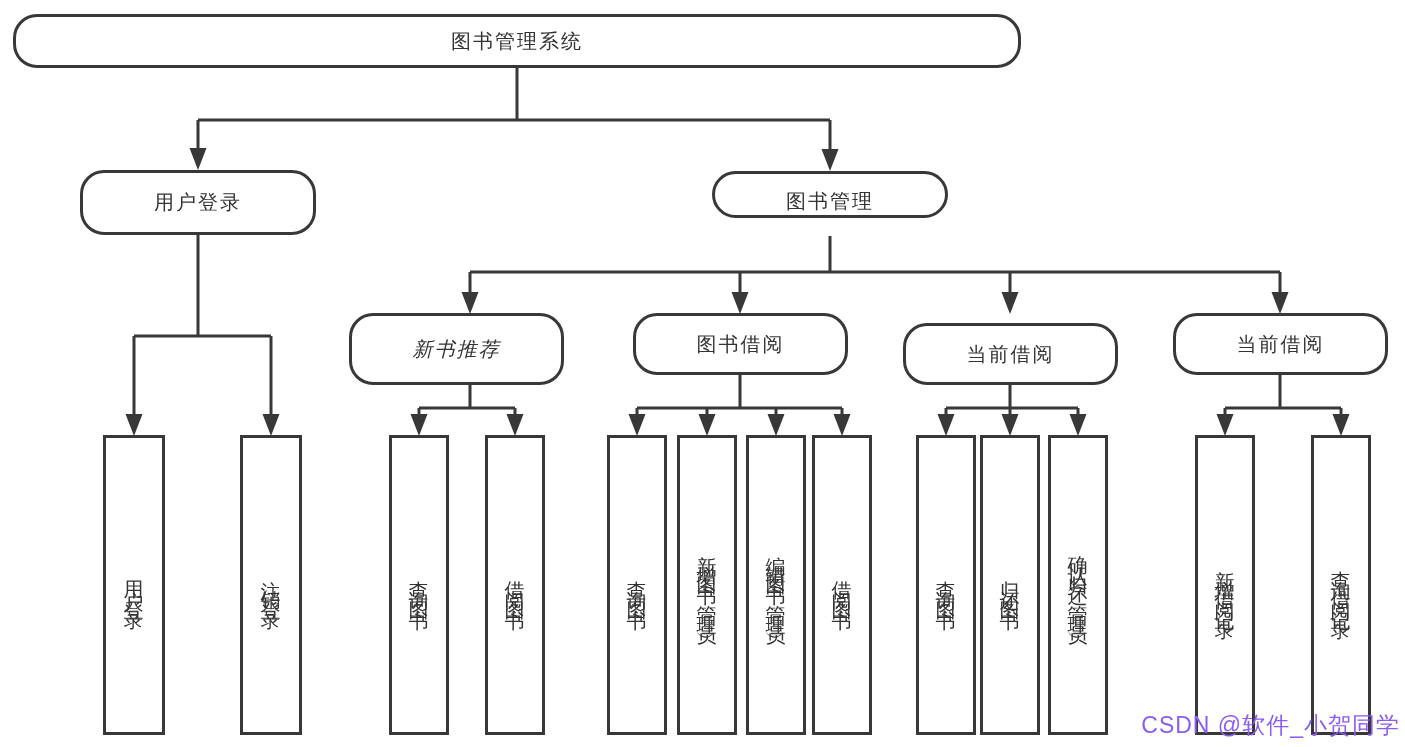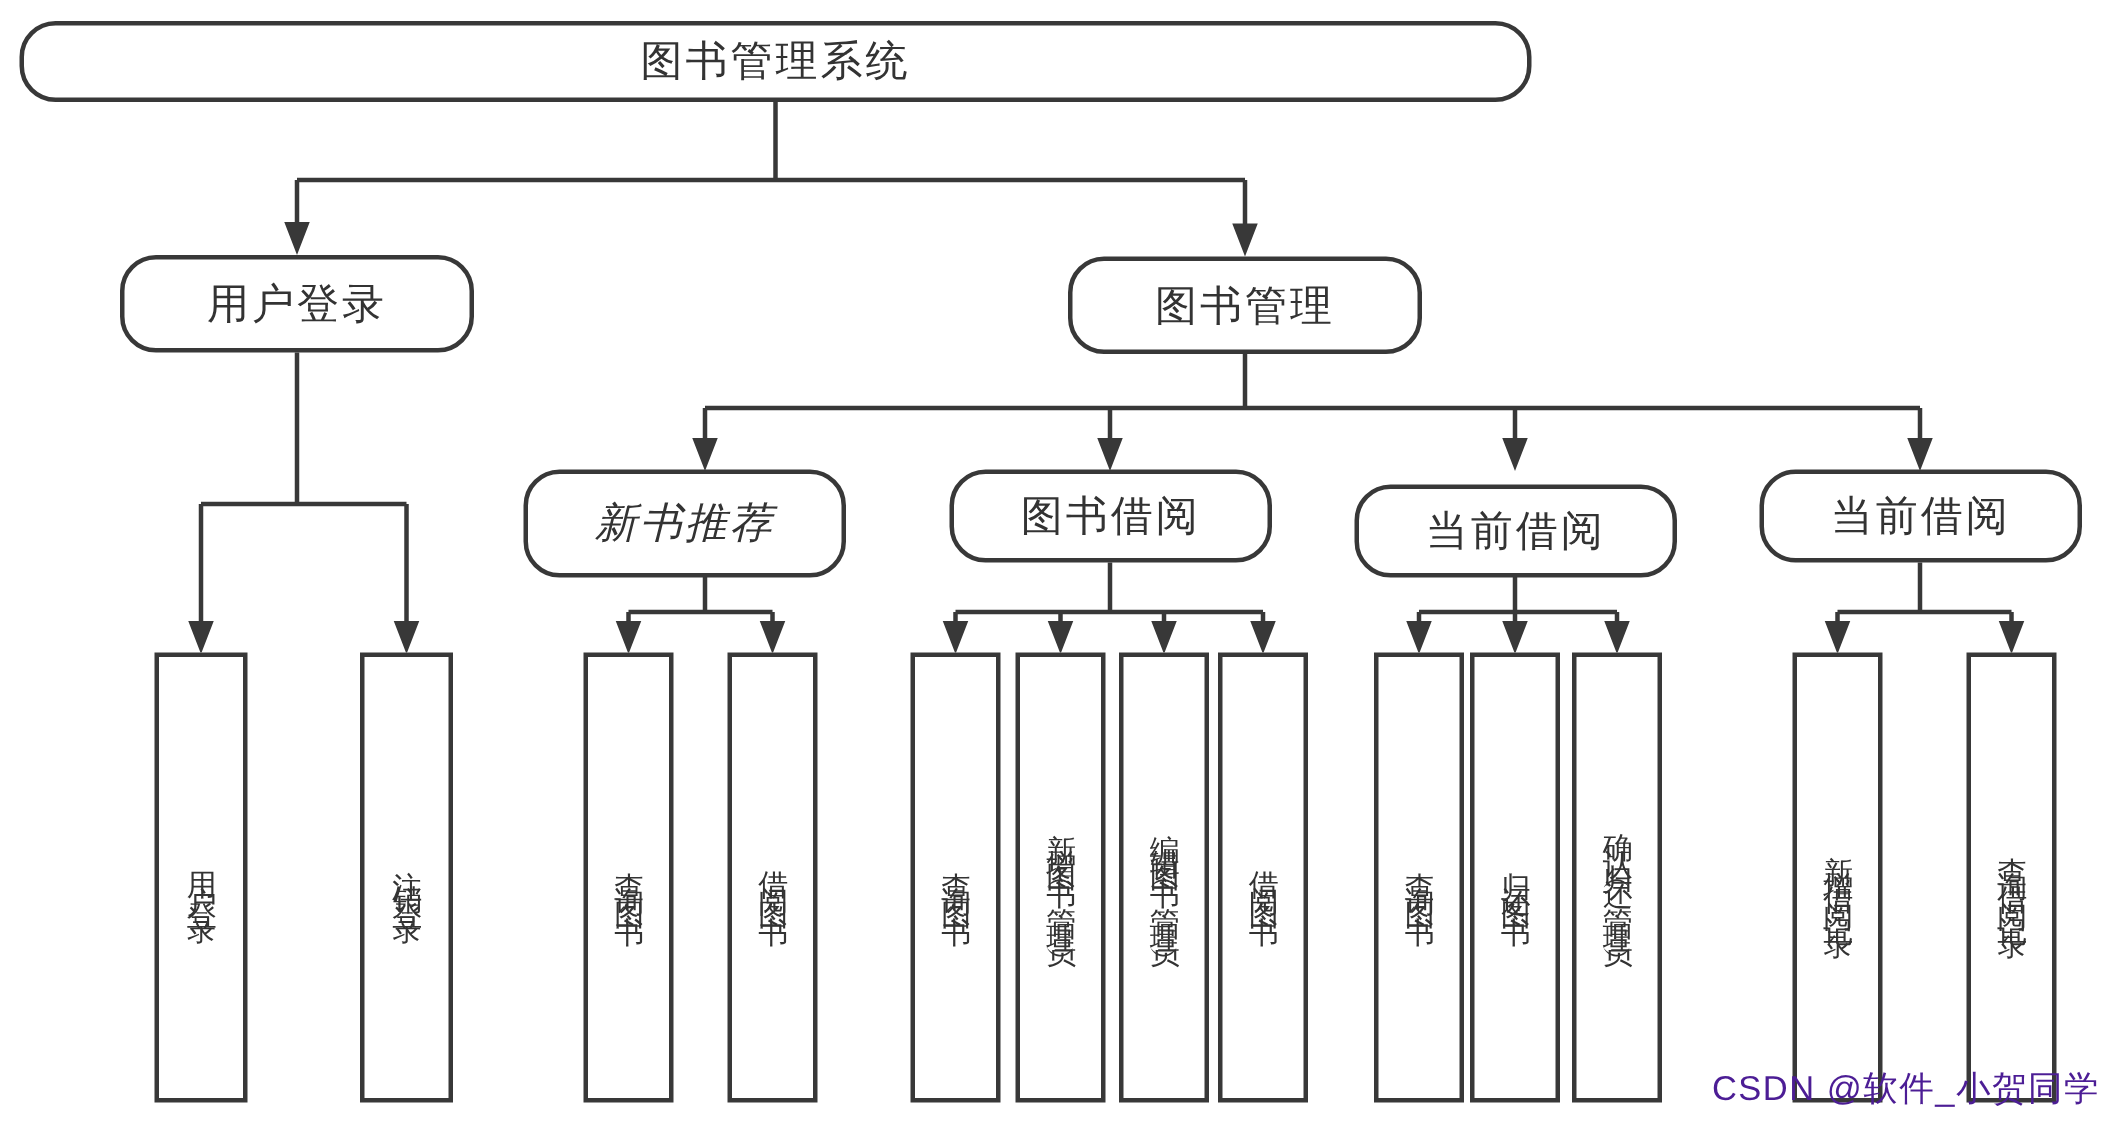--- a/index.html
+++ b/index.html
@@ -22,40 +22,40 @@
     box-sizing: border-box;
     border: 3px solid #383838;
     background: #ffffff;
     color: #333333;
     display: flex;
     align-items: center;
     justify-content: center;
     z-index: 2;
   }
   .hbox {
-    font-size: 28px;
+    font-size: 20px;
     letter-spacing: 2px;
     white-space: nowrap;
     border-radius: 24px;
   }
   .vbox {
     writing-mode: vertical-rl;
     text-orientation: mixed;
     font-size: 20px;
     letter-spacing: 10px;
     line-height: 1.1;
     white-space: nowrap;
     overflow: hidden;
     top: 435px;
     height: 300px;
   }
   
   .pos-root            { left: 13px;   top: 14px;  width: 1008px; height: 54px; }
   .pos-user-login      { left: 80px;   top: 170px; width: 236px;  height: 65px; }
-  .pos-book-mgmt       { left: 712px;  top: 171px; width: 236px;  height: 65px; }
+  .pos-book-mgmt       { left: 712px;  top: 171px; width: 236px;  height: 47px; align-items: flex-end; }
   .pos-new-book-rec    { left: 349px;  top: 313px; width: 215px;  height: 72px; font-style: italic; }
   .pos-book-borrow     { left: 633px;  top: 313px; width: 215px;  height: 62px; }
   .pos-current-borrow  { left: 903px;  top: 323px; width: 215px;  height: 62px; }
   .pos-borrow-records  { left: 1173px; top: 313px; width: 215px;  height: 62px; }
   .pos-ul1 { left: 103px;  width: 62px; }
   .pos-ul2 { left: 240px;  width: 62px; }
   .pos-nb1 { left: 389px;  width: 60px; }
   .pos-nb2 { left: 485px;  width: 60px; }
   .pos-bb1 { left: 607px;  width: 60px; }
   .pos-bb2 { left: 677px;  width: 60px; }
@@ -64,21 +64,21 @@
   .pos-cb1 { left: 916px;  width: 60px; }
   .pos-cb2 { left: 980px;  width: 60px; }
   .pos-cb3 { left: 1048px; width: 60px; }
   .pos-br1 { left: 1195px; width: 60px; }
   .pos-br2 { left: 1311px; width: 60px; }
   .watermark {
     position: absolute;
     right: 5px;
     bottom: 6px;
     font-size: 23px;
-    color: #4c1d95;
+    color: #8b5cf6;
     letter-spacing: 1px;
     white-space: nowrap;
     z-index: 5;
   }
 </style>
 </head>
 <body>
 
 <div class="canvas">
 

